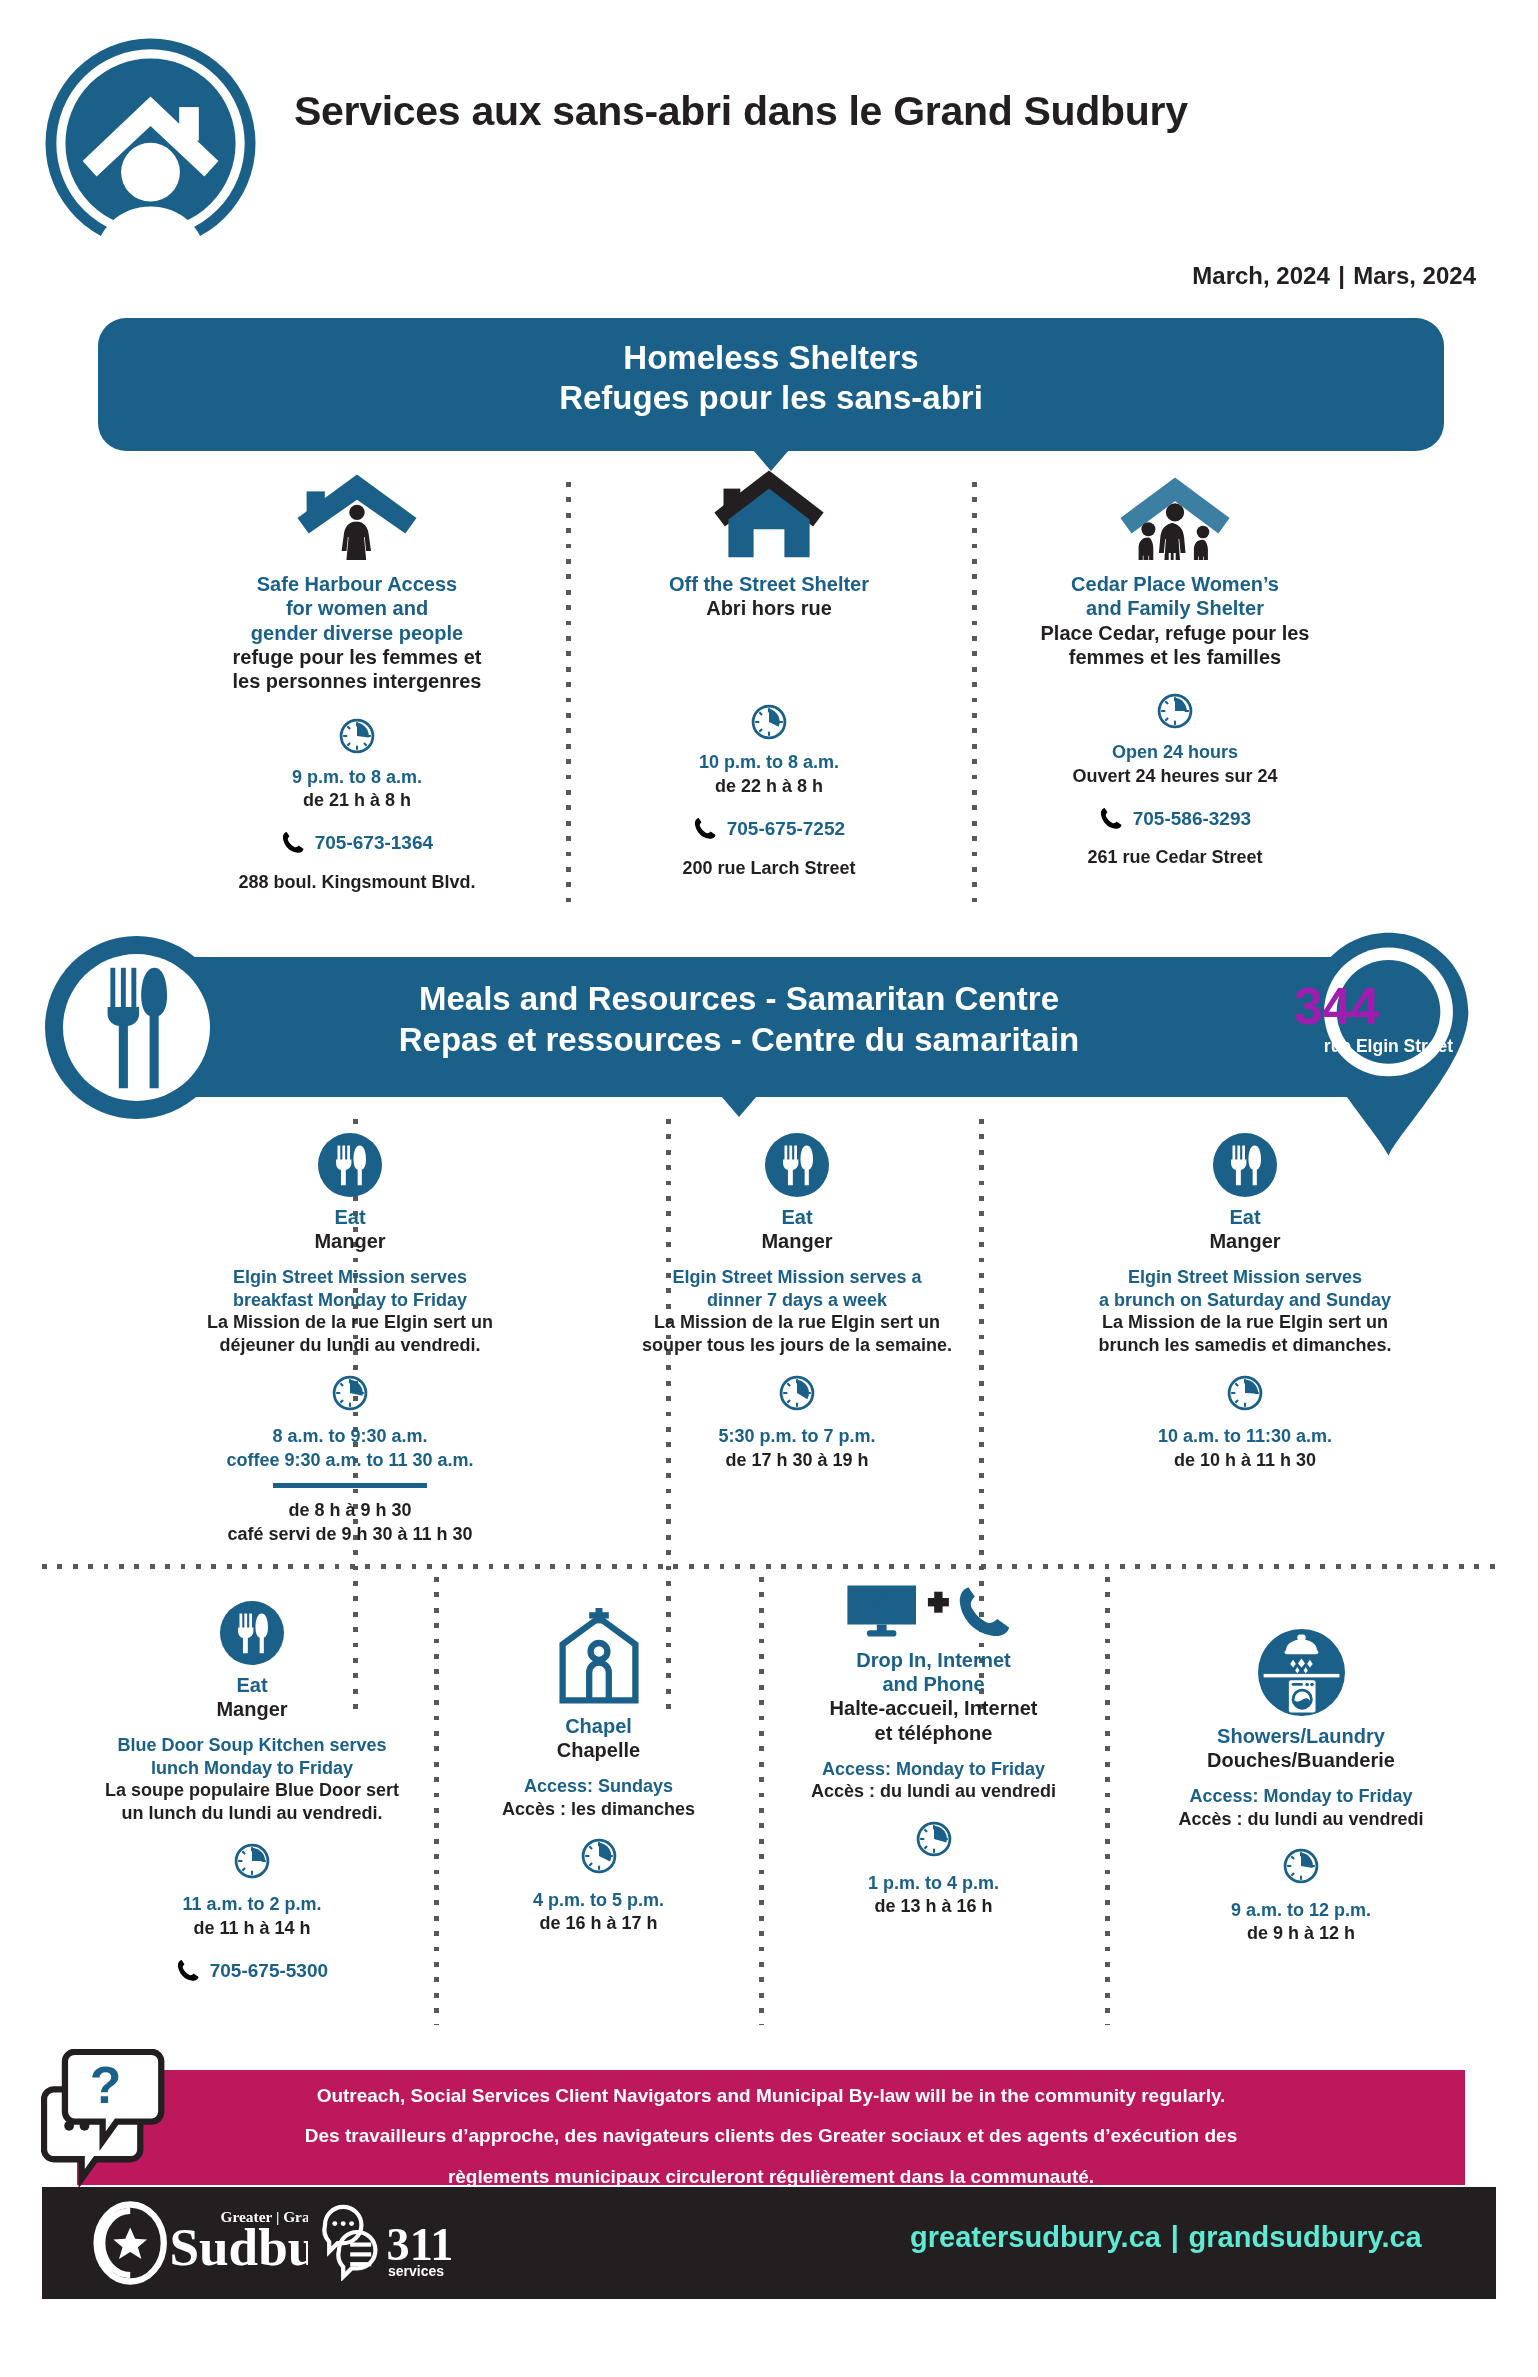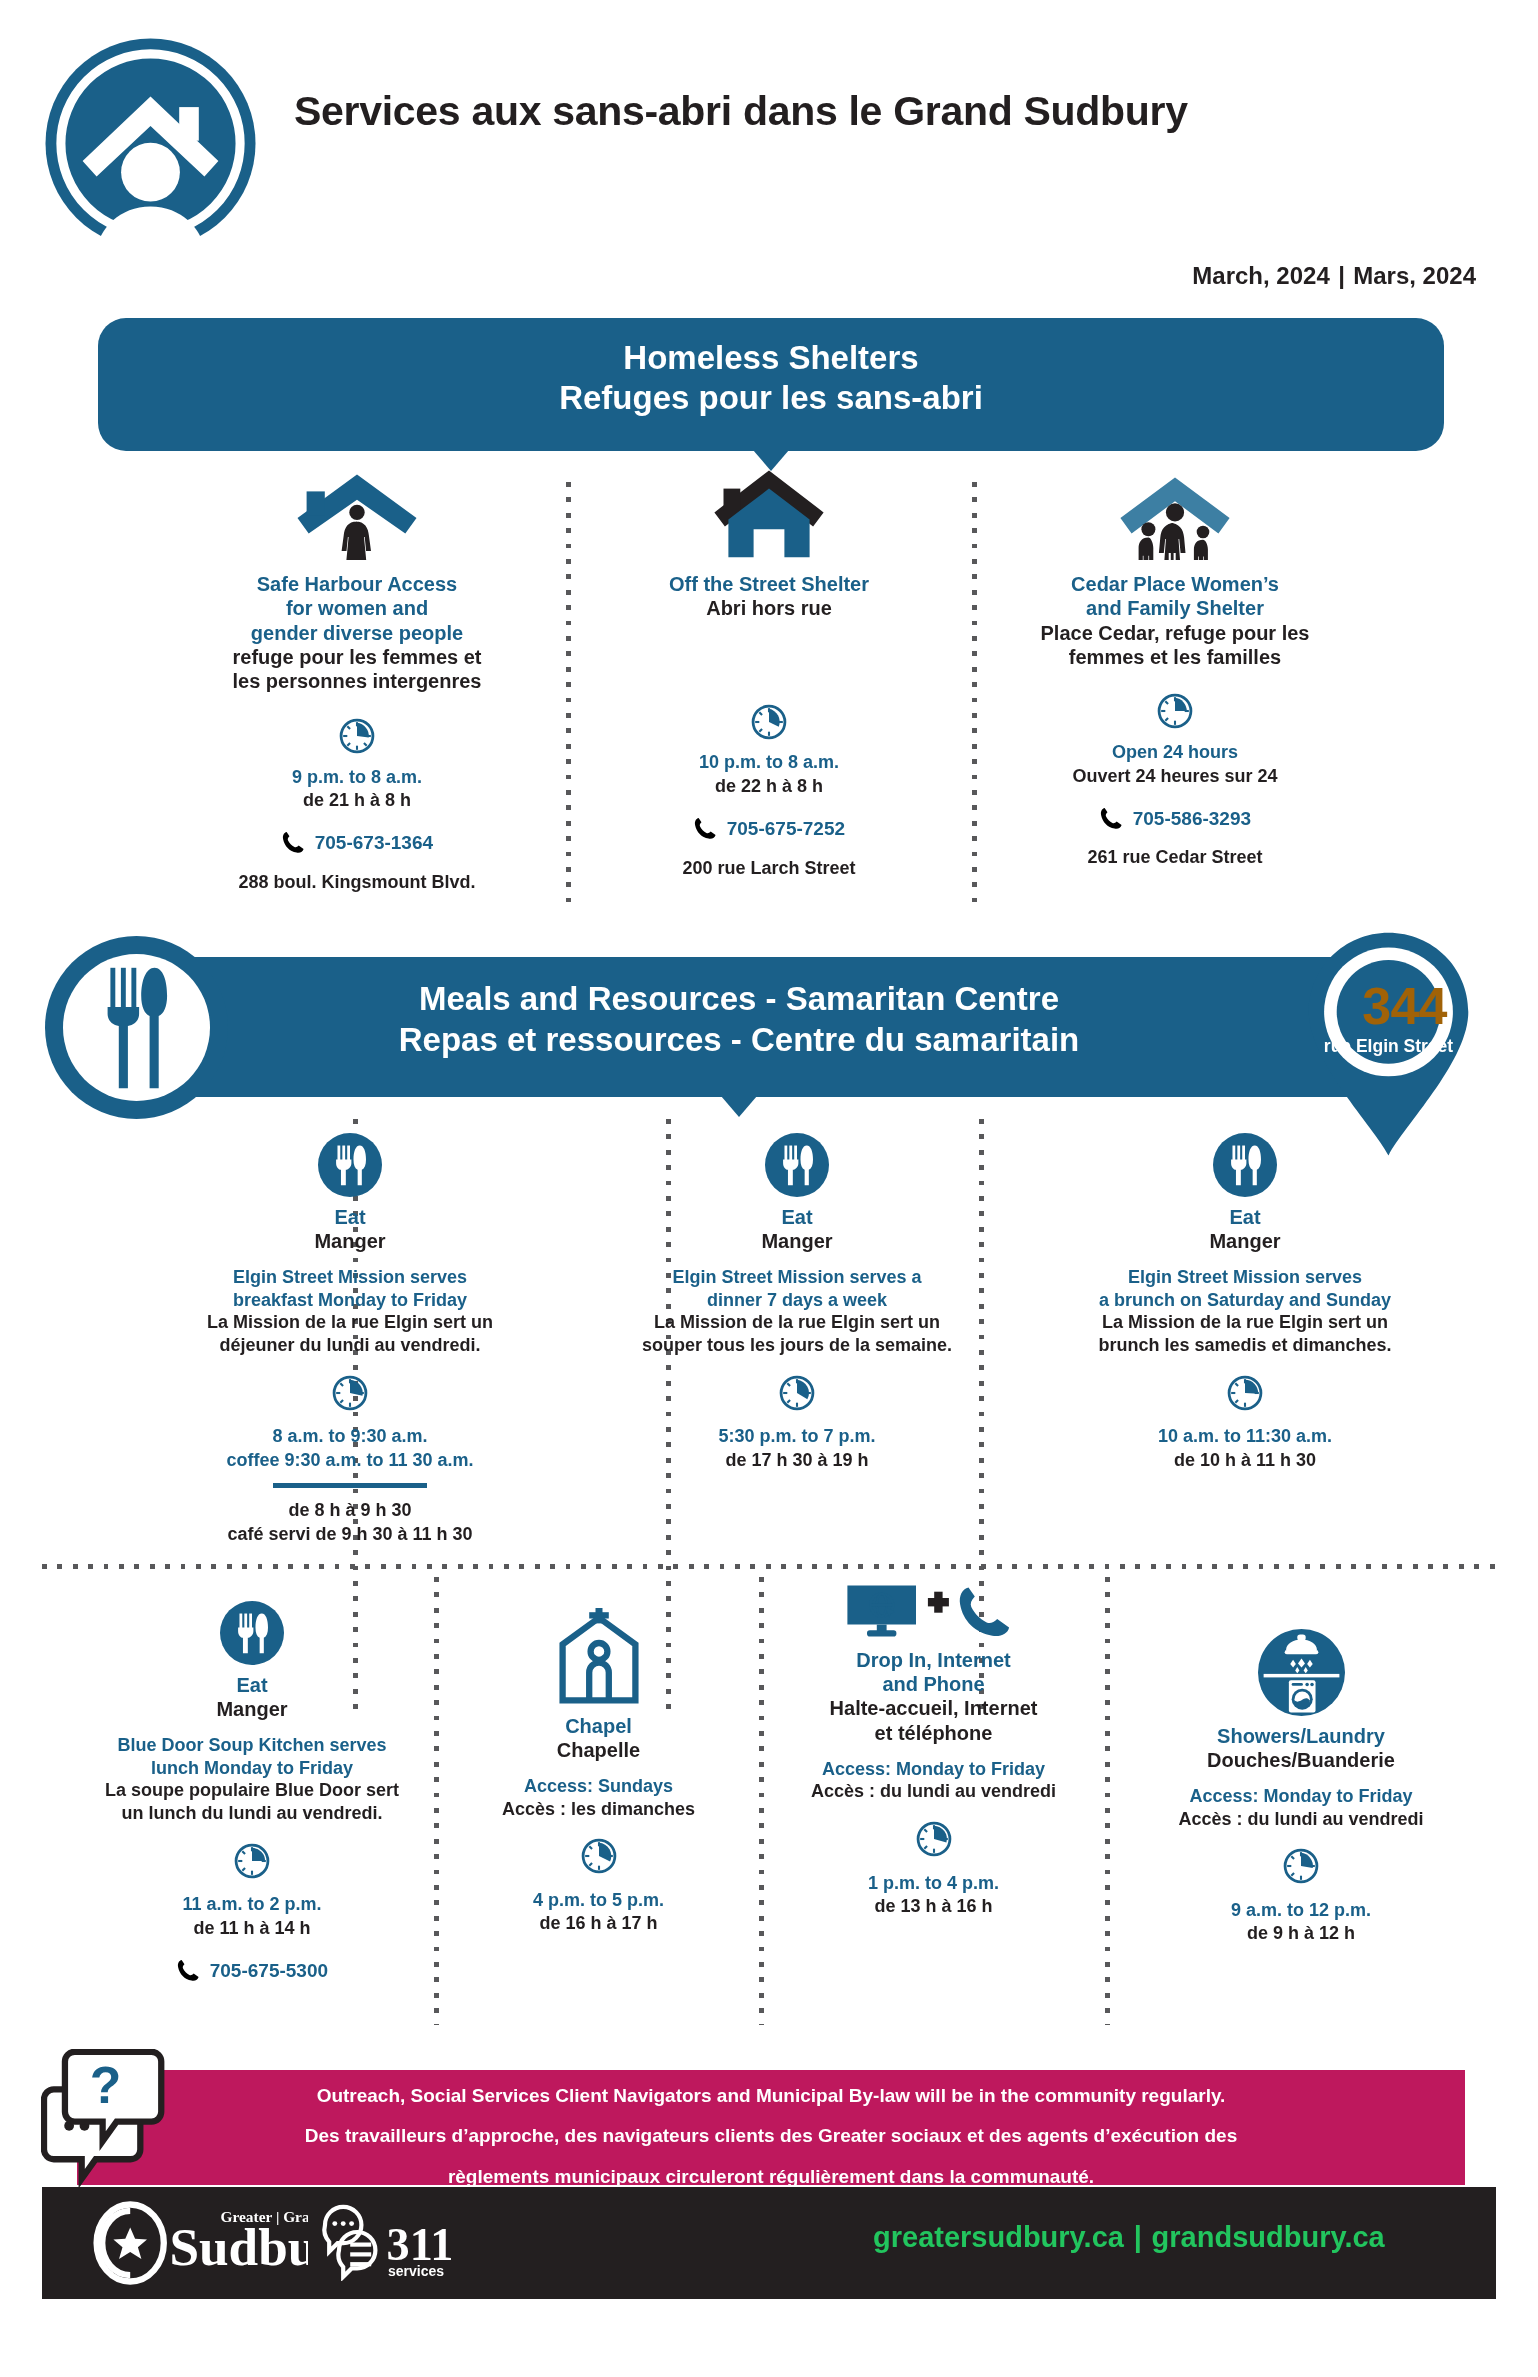--- a/index.html
+++ b/index.html
@@ -50,22 +50,22 @@
   }
   .meals-icon-circle .inner {
     position:absolute; left:18px; top:18px; width:147px; height:147px;
     border-radius:50%; background:#fff;
   }
   .cutlery { position:absolute; left:50px; top:29px; }
 
   .pin {
     position:absolute; left:1294px; top:930px; width:189px; height:231px;
   }
-  .pin-num { position:absolute; left:16px; top:50px; width:189px; text-align:center;
-    color:#a16207; font-size:52px; font-weight:bold; line-height:1; letter-spacing:-0.7px;}
+  .pin-num { position:absolute; left:0; top:50px; width:189px; 
+    color:#a21caf; font-size:52px; font-weight:bold; line-height:1; letter-spacing:-0.7px;}
   .pin-sub { position:absolute; left:0; top:106px; width:189px; text-align:center;
     color:#fff; font-size:17.5px; font-weight:bold; }
 
   
   .col { position:absolute; text-align:center; }
   .name-en { color:#1a6089; font-size:20px; font-weight:bold; line-height:1.22; }
   .name-fr { color:#231f20; font-size:20px; font-weight:bold; line-height:1.22; }
   .desc-en { color:#1a6089; font-size:18px; font-weight:bold; line-height:1.26; }
   .desc-fr { color:#231f20; font-size:18px; font-weight:bold; line-height:1.26; }
   .time-en { color:#1a6089; font-size:18px; font-weight:bold; line-height:1.3; }
@@ -89,21 +89,21 @@
     background:#be185d; color:#fff; text-align:center; padding-top:14px;
   }
   .outreach-en { font-size:19px; font-weight:bold; line-height:1.3; }
   .outreach-fr { font-size:19px; font-weight:bold; line-height:1.34; margin-top:14px;}
   .speech { position:absolute; left:41px; top:2049px; width:140px; height:161px; }
 
   
   .bottombar { position:absolute; left:42px; top:2187px; width:1454px; height:112px; background:#231f20; }
   .sud-logo { position:absolute; left:49px; top:14px; }
   .s311 { position:absolute; left:276px; top:17px; }
-  .urls { position:absolute; left:831px; top:34px; color:#22c55e; font-size:29px; font-weight:bold; letter-spacing:0px;}
+  .urls { position:absolute; left:868px; top:34px; color:#5eead4; font-size:29px; font-weight:bold; letter-spacing:0px;}
   .urls .bar { display:inline-block; padding:0 9.8px; }
 </style>
 </head>
 <body>
 
 <div class="page">
 
   <div class="header">
     <div class="logo-mark">
       <svg width="217" height="217" viewBox="0 0 310 310">

